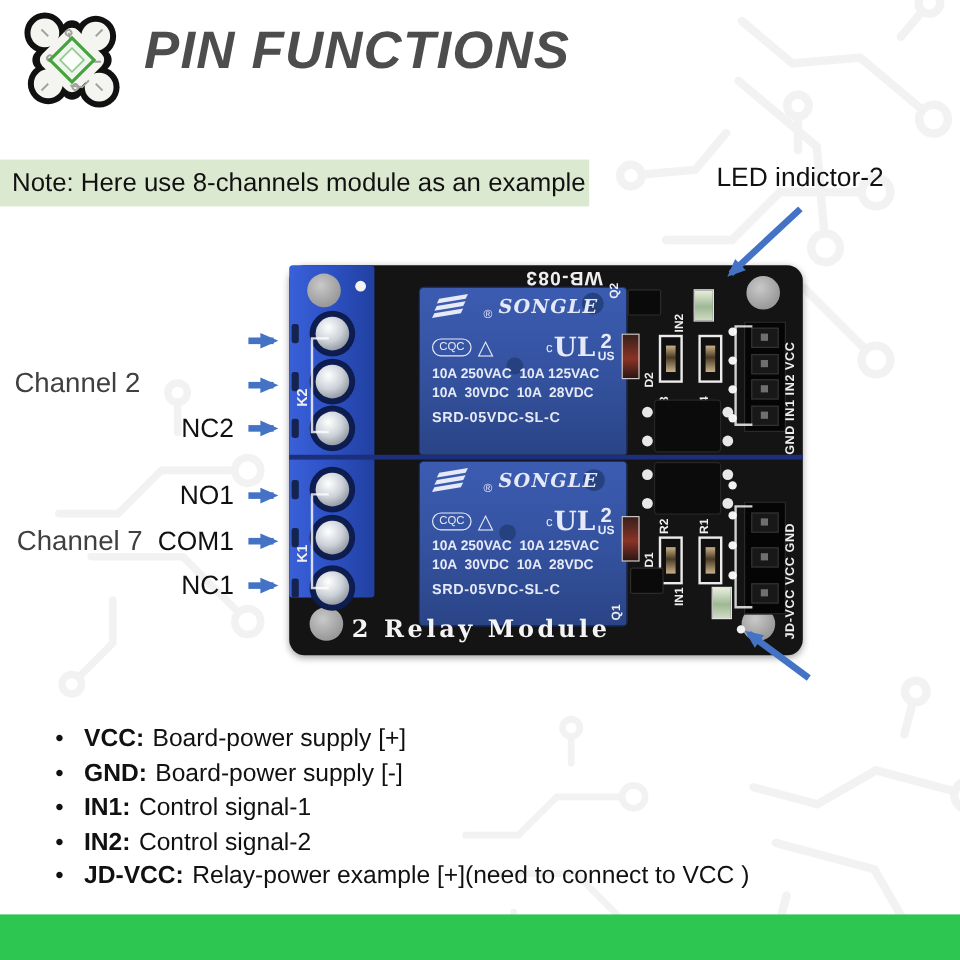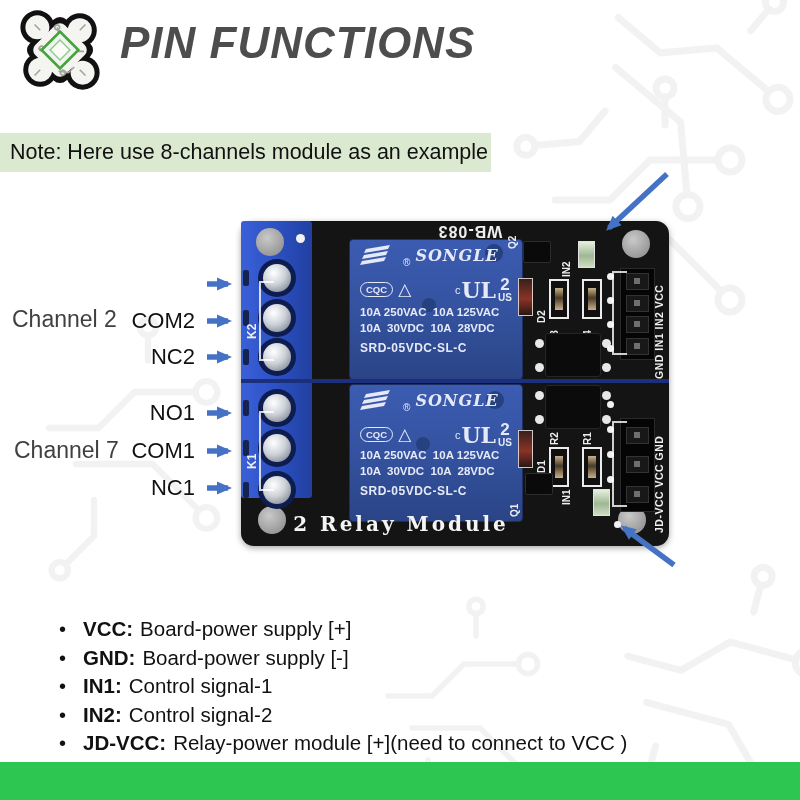--- a/index.html
+++ b/index.html
@@ -58,21 +58,21 @@
   .relay{position:absolute;left:108px;width:172px;border:1px solid #1d2f63;border-radius:4px;
          background:linear-gradient(180deg,#3c5cb2 0%,#33519d 55%,#2a4486 100%);
          color:#e6e9f7;overflow:hidden;}
   .r2{top:18px;height:139px;} .r1{top:163px;height:136px;}
   .dimple{position:absolute;border-radius:50%;background:#26417f;}
   .rrow1{position:absolute;left:10px;top:5px;display:flex;align-items:flex-end;gap:5px;}
   .songle{font-family:"DejaVu Serif",serif;font-style:italic;font-weight:bold;font-size:16px;
           letter-spacing:1px;margin-bottom:2px;}
   .regmark{font-size:10px;margin-bottom:-1px;}
   .rrow2{position:absolute;left:10px;top:36px;width:152px;display:flex;align-items:center;gap:5px;}
-  .cqc{font-size:9.5px;font-weight:bold;border:1.5px solid #e6e9f7;border-radius:9px;padding:1px 5px;}
+  .cqc{font-size:9.5px;font-weight:normal;border:1.5px solid #e6e9f7;border-radius:9px;padding:1px 5px;}
   .tri{font-size:17px;}
   .ulgrp{margin-left:auto;display:flex;align-items:center;}
   .ulc{font-size:11px;margin-right:1px;}
   .ulm{font-size:22px;font-weight:bold;font-family:"DejaVu Serif",serif;}
   .ulcol{display:flex;flex-direction:column;align-items:center;line-height:1;margin-left:2px;}
   .uln{font-size:17px;font-weight:bold;}
   .ulus{font-size:10px;font-weight:bold;}
   .rrate{position:absolute;left:10px;font-size:11.5px;font-weight:bold;white-space:pre;}
   .rmodel{position:absolute;left:10px;top:101px;font-size:12px;font-weight:bold;letter-spacing:.5px;}
 
@@ -90,21 +90,21 @@
   .clab{position:absolute;color:#eee;font-weight:bold;font-size:10px;}
 
   
   .hdr{position:absolute;left:379px;width:33px;background:#050505;border:1px solid #2a2a2a;
        display:flex;flex-direction:column;justify-content:space-around;align-items:center;padding:2px 0;}
   .hdr b{display:block;width:21px;height:15px;background:#181818;border:1px solid #333;position:relative;}
   .hdr b::after{content:"";position:absolute;left:7px;top:4px;width:6px;height:6px;background:#6f6f6f;}
   .hsilk{font-size:10.5px;letter-spacing:.5px;}
 
   
-  .legend{position:absolute;left:30px;top:598px;margin:17px;padding:0;list-style:none;z-index:2;}
+  .legend{position:absolute;left:30px;top:598px;margin:4px;padding:0;list-style:none;z-index:2;}
   .legend li{position:relative;padding-left:36px;height:28.5px;line-height:28.5px;
              font-size:20.5px;color:#111;white-space:pre;}
   .legend li::before{content:"\2022";position:absolute;left:12px;font-size:20px;}
   .legend .t{font-weight:bold;}
   .legend .d{margin-left:7px;}
 
   .footer{left:0;top:762px;width:800px;height:38px;background:#2dc651;z-index:2;}
   .arrows{position:absolute;left:0;top:0;z-index:5;pointer-events:none;}
 </style>
 </head>
@@ -167,24 +167,24 @@
       </g>
     </svg>
   </div>
 
   <h1 class="abs title">PIN FUNCTIONS</h1>
 
   <div class="abs notebar">
     <span>Note: Here use 8-channels module as an example</span>
   </div>
 
+  <div class="abs callout led2">LED indictor-2</div>
 
   <div class="abs chan ch2">Channel 2</div>
   <div class="abs chan ch1">Channel 7</div>
-  <div class="abs pinlab" style="top:308px;">COM2</div>
   <div class="abs pinlab" style="top:344px;">NC2</div>
   <div class="abs pinlab" style="top:400px;">NO1</div>
   <div class="abs pinlab" style="top:438px;">COM1</div>
   <div class="abs pinlab" style="top:475px;">NC1</div>
 
   <div class="abs board">
     <div class="hole" style="left:15px;top:7px;"></div>
     <div class="hole" style="left:381px;top:9px;"></div>
     <div class="hole" style="left:17px;top:285px;"></div>
     <div class="hole" style="left:377px;top:285px;"></div>
@@ -361,17 +361,17 @@
       <line x1="667" y1="174" x2="609" y2="228" marker-end="url(#ah)"></line>
       <line x1="674" y1="565" x2="624" y2="528" marker-end="url(#ah)"></line>
     </g>
   </svg>
 
   <ul class="legend">
     <li><span class="t">VCC:</span><span class="d">Board-power supply [+]</span></li>
     <li><span class="t">GND:</span><span class="d">Board-power supply [-]</span></li>
     <li><span class="t">IN1:</span><span class="d">Control signal-1</span></li>
     <li><span class="t">IN2:</span><span class="d">Control signal-2</span></li>
-    <li><span class="t">JD-VCC:</span><span class="d">Relay-power module [+](need to connect to VCC )</span></li>
+    <li><span class="t">JD-VCC:</span><span class="d">Relay-power example [+](need to connect to VCC )</span></li>
   </ul>
 
   <div class="abs footer"></div>
 </div>
 
 </body></html>

